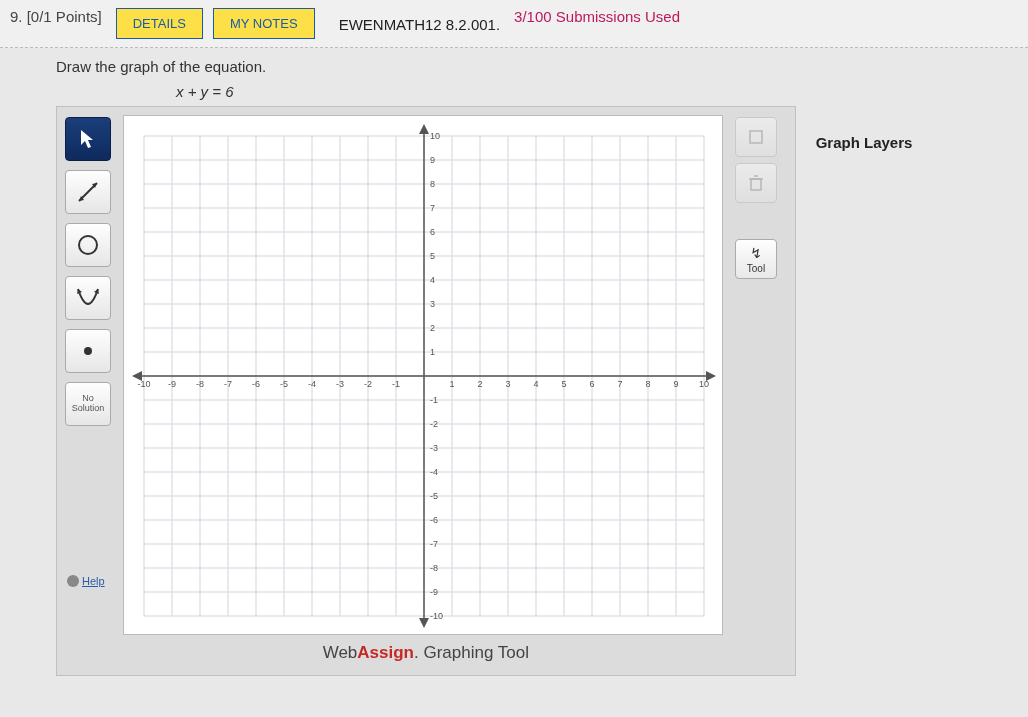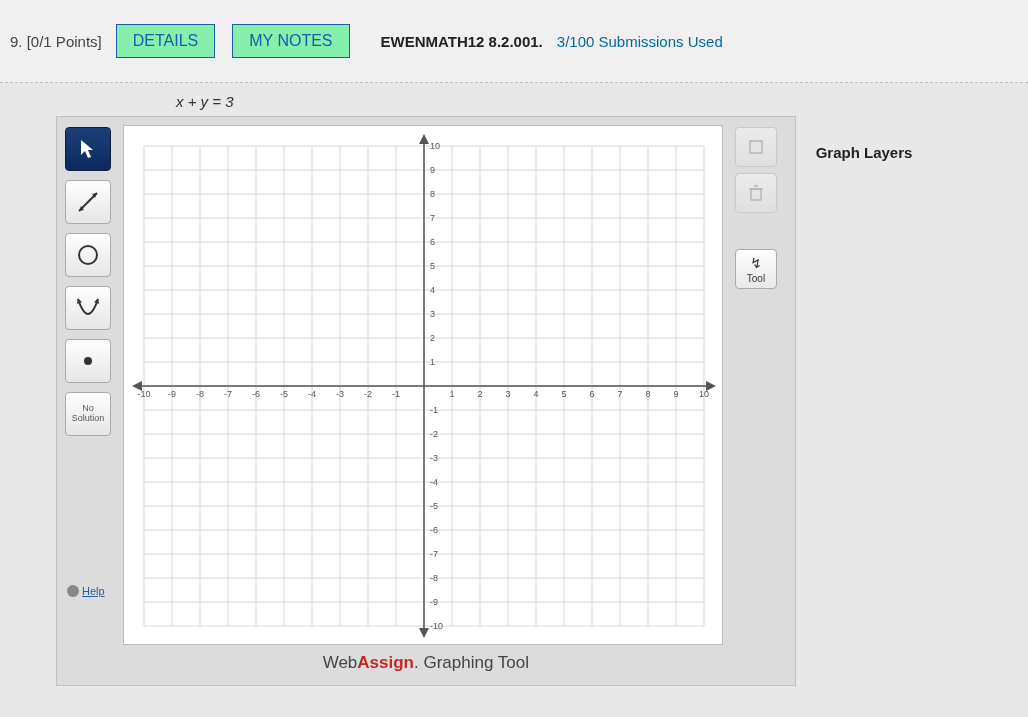--- a/index.html
+++ b/index.html
@@ -6,48 +6,49 @@
     body {
       font-family: Arial, Helvetica, sans-serif;
       background: #e8e8e8;
       color: #333;
       width: 1028px;
       height: 717px;
       overflow: hidden;
     }
     .header {
       display: flex;
-      align-items: center;
-      padding: 24px 10px;
+      align-items: flex-start;
+      padding: 8px 10px;
       border-bottom: 1px dashed #bbb;
       background: #f0f0f0;
     }
     .qnum {
       font-size: 15px;
       color: #444;
       margin-right: 14px;
     }
     .hdr-btn {
       border: 1px solid #1a5ca8;
       color: #1a5ca8;
-      background: #86efac;
+      background: #fde047;
       padding: 7px 16px;
-      font-size: 16px;
-      margin-right: 17px;
+      font-size: 13px;
+      margin-right: 10px;
       cursor: pointer;
     }
     .assign-code {
       font-size: 15px;
-      font-weight: bold;
+      font-weight: normal;
       color: #222;
       margin-left: 14px;
+      margin-top: 8px;
     }
     .subs-used {
       font-size: 15px;
-      color: #0369a1;
+      color: #be185d;
       margin-left: 14px;
     }
     .content {
       padding: 10px 30px 0 56px;
     }
     .instruction {
       font-size: 15px;
       color: #333;
       margin-bottom: 8px;
     }
@@ -189,21 +190,22 @@
     <span>9.</span>
     <span>[0/1 Points]</span>
   </span>
   <button class="hdr-btn">DETAILS</button>
   <button class="hdr-btn">MY NOTES</button>
   <span class="assign-code">EWENMATH12 8.2.001.</span>
   <span class="subs-used">3/100 Submissions Used</span>
 </div>
 
 <div class="content">
-  <div class="equation">x + y = 3</div>
+  <div class="instruction">Draw the graph of the equation.</div>
+  <div class="equation">x + y = 6</div>
 
   <div class="tool-wrapper">
     <div class="grapher">
       <div class="grapher-main">
 
         <div class="tool-col">
           <div class="tool-btn selected">
             <svg width="16" height="20" viewBox="0 0 16 20">
                 <path fill="#fff" d="M1 1 L1 16 L5 12 L8 19 L11 18 L8 11 L13 11 Z"></path>
               </svg>

